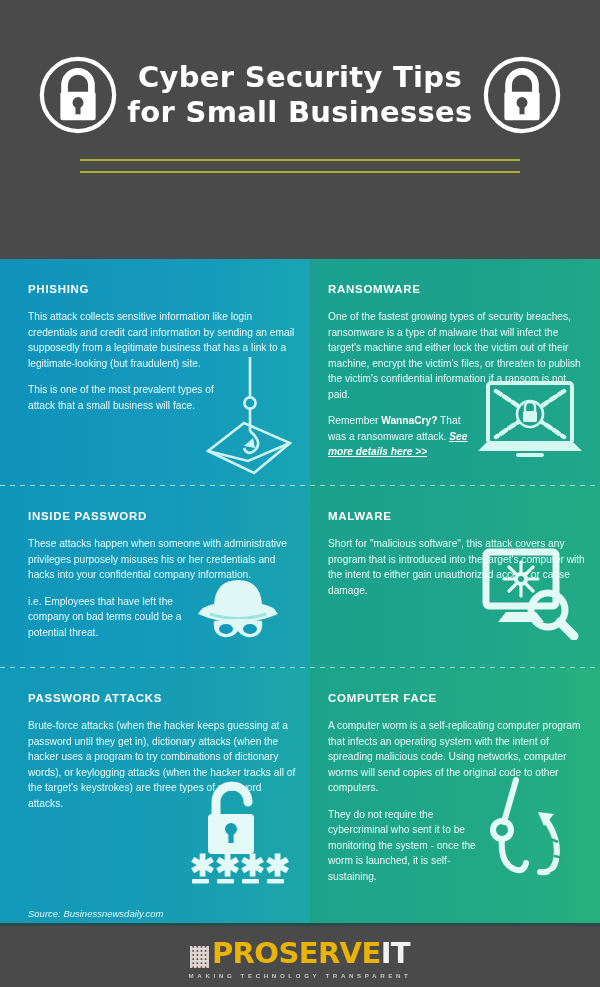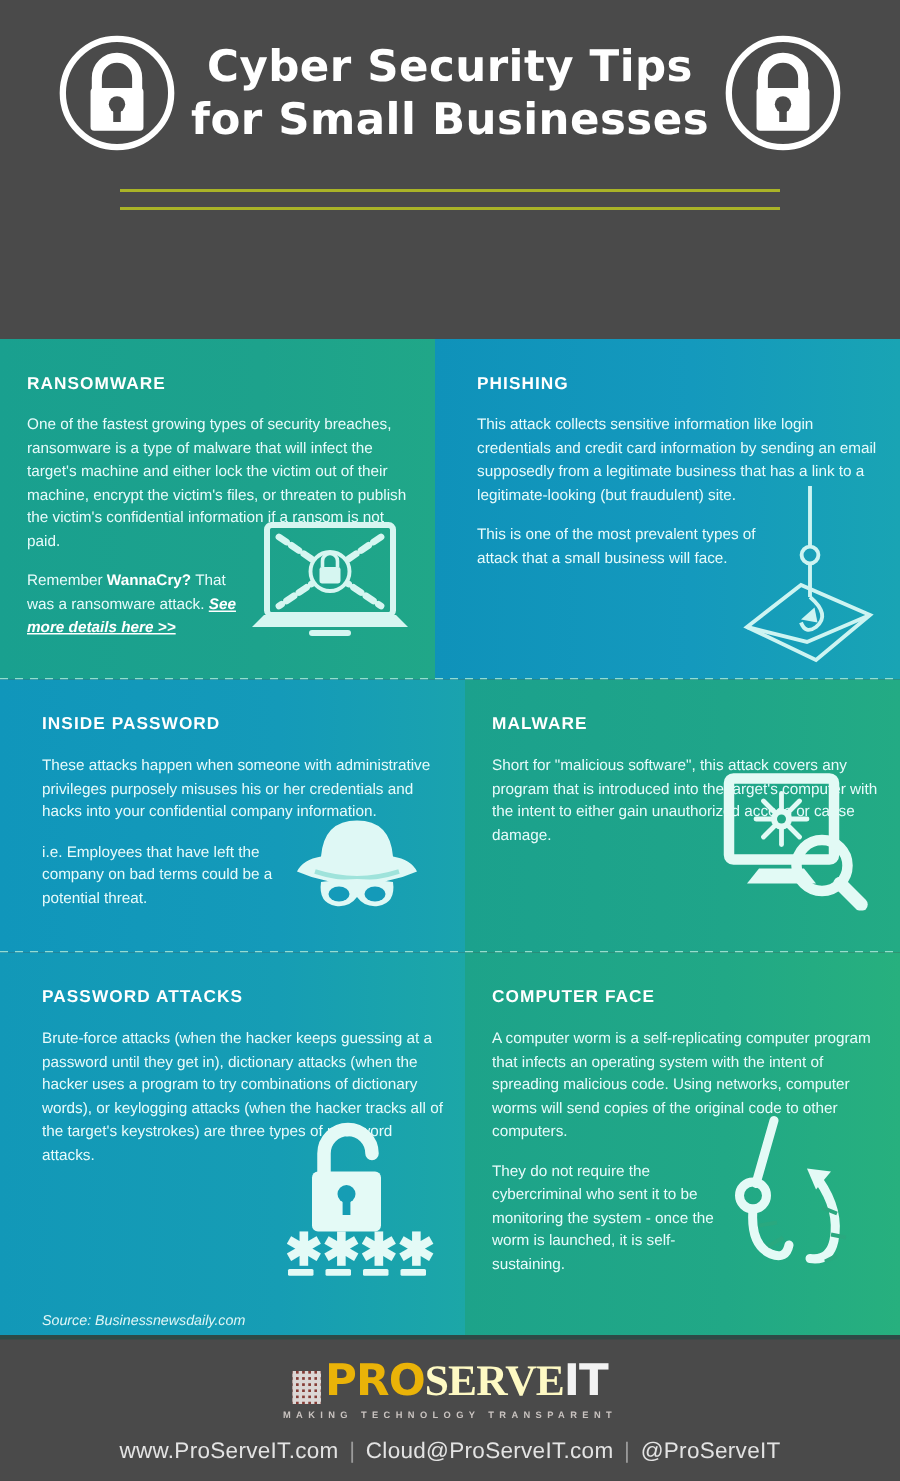--- a/index.html
+++ b/index.html
@@ -12,21 +12,21 @@
   }
   .page{position:relative;width:600px;height:987px;background:#4a4a4a;}
 
   
   .header{
     position:relative;width:600px;height:226px;background:#4a4a4a;
     box-sizing:border-box;
   }
   .header-top{
     display:flex;align-items:center;justify-content:center;
-    padding-top:20px;
+    padding-top:20px;margin-top:33px;
   }
   .lock-badge{flex:0 0 auto;width:84px;height:84px;}
   .header-title{
     color:#ffffff;text-align:center;
     font-family:"DejaVu Sans", sans-serif;
     font-weight:bold;font-size:29px;line-height:1.22;
     letter-spacing:0.3px;width:360px;
   }
   .header-title .l2{display:block;}
 
@@ -117,21 +117,21 @@
       linear-gradient(0deg,#e8e3e1 0 2.2px,transparent 2.2px 4.1px);
     background-size:4.1px 4.1px;
     background-color:#8a3b34;
     opacity:.92;
   }
   .logo-text{
     font-family:"DejaVu Sans", sans-serif;
     font-weight:bold;font-size:29px;line-height:1;letter-spacing:-0.6px;
   }
   .lt-pro{color:#eab308;}
-  .lt-serve{color:#fef9c3;font-family:Liberation Serif, serif;}
+  .lt-serve{color:#eab308;}
   .lt-it{color:#f2f2f2;}
   .tagline{
     color:#c9c3c0;font-size:6.2px;letter-spacing:3.6px;
     margin-top:4px;font-family:"Liberation Sans", sans-serif;
     font-weight:bold;
   }
   .contact{
     color:#e3e3e3;font-size:15px;margin-top:12px;
     font-family:"Liberation Sans", sans-serif;letter-spacing:.2px;
   }
@@ -165,57 +165,57 @@
         <circle cx="50" cy="59" r="6.5" fill="#4a4a4a"></circle>
         <rect x="47" y="59" width="6" height="14" fill="#4a4a4a"></rect>
       </svg>
     </div>
 
     <div class="rule top"></div>
     <div class="rule bottom"></div>
   </div>
 
   <div class="grid">
-
-    <div class="cell col-r r1 bg-b">
-      <div class="sect-title">RANSOMWARE</div>
-      <div class="body-text">
-        <p>One of the fastest growing types of security breaches, ransomware is a type of malware that will infect the target's machine and either lock the victim out of their machine, encrypt the victim's files, or threaten to publish the victim's confidential information if a ransom is not paid.</p>
-        <p class="narrow3"><span>Remember </span><b class="strong">WannaCry?</b><span> That was a ransomware attack. </span><a class="inline-link" href="#">See more details here &gt;&gt;</a></p>
-      </div>
-      <svg class="art" style="left:162px;top:120px;width:116px;height:92px;" viewBox="0 0 116 92">
-        <rect x="16" y="4" width="84" height="60" rx="3" fill="none" stroke="#d6f6f1" stroke-width="4"></rect>
-        <path d="M6 72 h104 l-8 -8 H14 Z" fill="#d6f6f1"></path>
-        <rect x="44" y="74" width="28" height="4" rx="2" fill="#d6f6f1"></rect>
-        <g stroke="#d6f6f1" stroke-width="4.5" stroke-linecap="round" stroke-dasharray="6 4" fill="none">
-          <line x1="24" y1="12" x2="92" y2="58"></line>
-          <line x1="92" y1="12" x2="24" y2="58"></line>
-        </g>
-        <circle cx="58" cy="35" r="13" fill="#1da28c" stroke="#d6f6f1" stroke-width="2.6"></circle>
-        <path d="M53 32 v-4 a5 5 0 0 1 10 0 v4" fill="none" stroke="#d6f6f1" stroke-width="2.4"></path>
-        <rect x="51" y="32" width="14" height="11" rx="1.6" fill="#d6f6f1"></rect>
-      </svg>
-    </div>
 
     <div class="cell col-l r1 bg-a">
       <div class="sect-title">PHISHING</div>
       <div class="body-text">
         <p>This attack collects sensitive information like login credentials and credit card information by sending an email supposedly from a legitimate business that has a link to a legitimate-looking (but fraudulent) site.</p>
         <p class="narrow2">This is one of the most prevalent types of attack that a small business will face.</p>
       </div>
       <svg class="art" style="left:198px;top:98px;width:105px;height:120px;" viewBox="0 0 105 120">
         <g fill="none" stroke="#cdf4f2" stroke-width="2.6">
           <line x1="52" y1="0" x2="52" y2="40"></line>
           <circle cx="52" cy="46" r="5.6"></circle>
           <line x1="52" y1="52" x2="52" y2="74"></line>
           <path d="M52 74 q14 12 4 20 q-7 5 -10 -3"></path>
           <path d="M46 89 l9 -8 l2 10 z" fill="#cdf4f2" stroke="none"></path>
           <path d="M10 94 L46 66 L92 86 L56 116 Z"></path>
           <path d="M10 94 L50 104 L92 86"></path>
         </g>
+      </svg>
+    </div>
+
+    <div class="cell col-r r1 bg-b">
+      <div class="sect-title">RANSOMWARE</div>
+      <div class="body-text">
+        <p>One of the fastest growing types of security breaches, ransomware is a type of malware that will infect the target's machine and either lock the victim out of their machine, encrypt the victim's files, or threaten to publish the victim's confidential information if a ransom is not paid.</p>
+        <p class="narrow3"><span>Remember </span><b class="strong">WannaCry?</b><span> That was a ransomware attack. </span><a class="inline-link" href="#">See more details here &gt;&gt;</a></p>
+      </div>
+      <svg class="art" style="left:162px;top:120px;width:116px;height:92px;" viewBox="0 0 116 92">
+        <rect x="16" y="4" width="84" height="60" rx="3" fill="none" stroke="#d6f6f1" stroke-width="4"></rect>
+        <path d="M6 72 h104 l-8 -8 H14 Z" fill="#d6f6f1"></path>
+        <rect x="44" y="74" width="28" height="4" rx="2" fill="#d6f6f1"></rect>
+        <g stroke="#d6f6f1" stroke-width="4.5" stroke-linecap="round" stroke-dasharray="6 4" fill="none">
+          <line x1="24" y1="12" x2="92" y2="58"></line>
+          <line x1="92" y1="12" x2="24" y2="58"></line>
+        </g>
+        <circle cx="58" cy="35" r="13" fill="#1da28c" stroke="#d6f6f1" stroke-width="2.6"></circle>
+        <path d="M53 32 v-4 a5 5 0 0 1 10 0 v4" fill="none" stroke="#d6f6f1" stroke-width="2.4"></path>
+        <rect x="51" y="32" width="14" height="11" rx="1.6" fill="#d6f6f1"></rect>
       </svg>
     </div>
 
     <div class="dash" style="top:226px;"></div>
 
     <div class="cell col-l r2 bg-c">
       <div class="sect-title">INSIDE PASSWORD</div>
       <div class="body-text">
         <p>These attacks happen when someone with administrative privileges purposely misuses his or her credentials and hacks into your confidential company information.</p>
         <p class="narrow">i.e. Employees that have left the company on bad terms could be a potential threat.</p>

